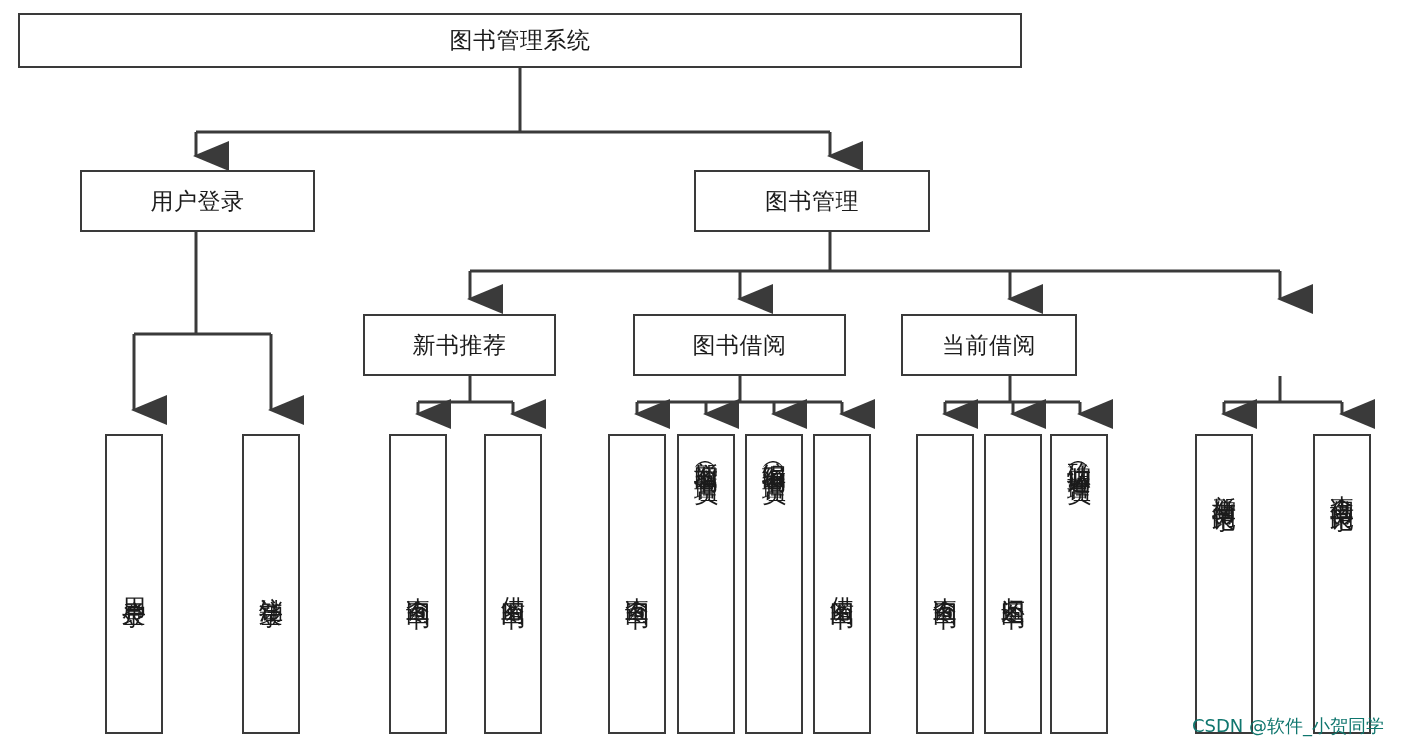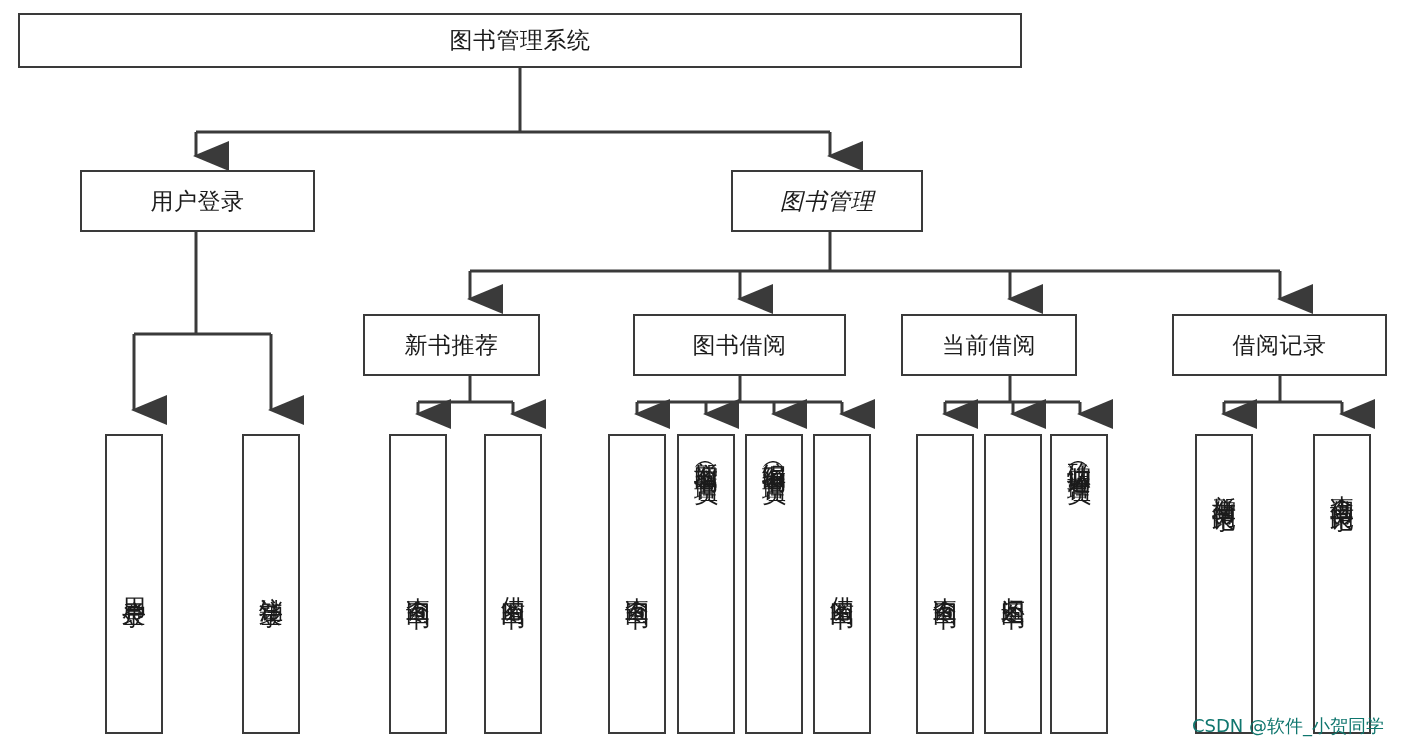--- a/index.html
+++ b/index.html
@@ -134,39 +134,36 @@
   </svg>
 
   <div class="node horiz root" style="left:18px; top:13px; width:1004px; height:55px;">
     <span class="label">图书管理系统</span>
   </div>
 
   <div class="node horiz" style="left:80px; top:170px; width:235px; height:62px;">
     <span class="label">用户登录</span>
   </div>
 
-  <div class="node horiz" style="left:731px; top:170px; width:192px; height:62px;font-style:italic;">
+  <div class="node horiz" style="left:694px; top:170px; width:236px; height:62px;">
     <span class="label">图书管理</span>
   </div>
 
-  <div class="node horiz" style="left:363px; top:314px; width:177px; height:62px;">
+  <div class="node horiz" style="left:363px; top:314px; width:193px; height:62px;">
     <span class="label">新书推荐</span>
   </div>
 
   <div class="node horiz" style="left:633px; top:314px; width:213px; height:62px;justify-content:center;">
     <span class="label">图书借阅</span>
   </div>
 
   <div class="node horiz" style="left:901px; top:314px; width:176px; height:62px;">
     <span class="label">当前借阅</span>
   </div>
 
-  <div class="node horiz" style="left:1172px; top:314px; width:215px; height:62px;">
-    <span class="label">借阅记录</span>
-  </div>
 
   <div class="node vert mid" style="left:105px; top:434px; width:58px; height:300px;">
     <span class="label">用户登录</span>
   </div>
 
   <div class="node vert mid" style="left:242px; top:434px; width:58px; height:300px;">
     <span class="label">注销登录</span>
   </div>
 
   <div class="node vert mid" style="left:389px; top:434px; width:58px; height:300px;">

